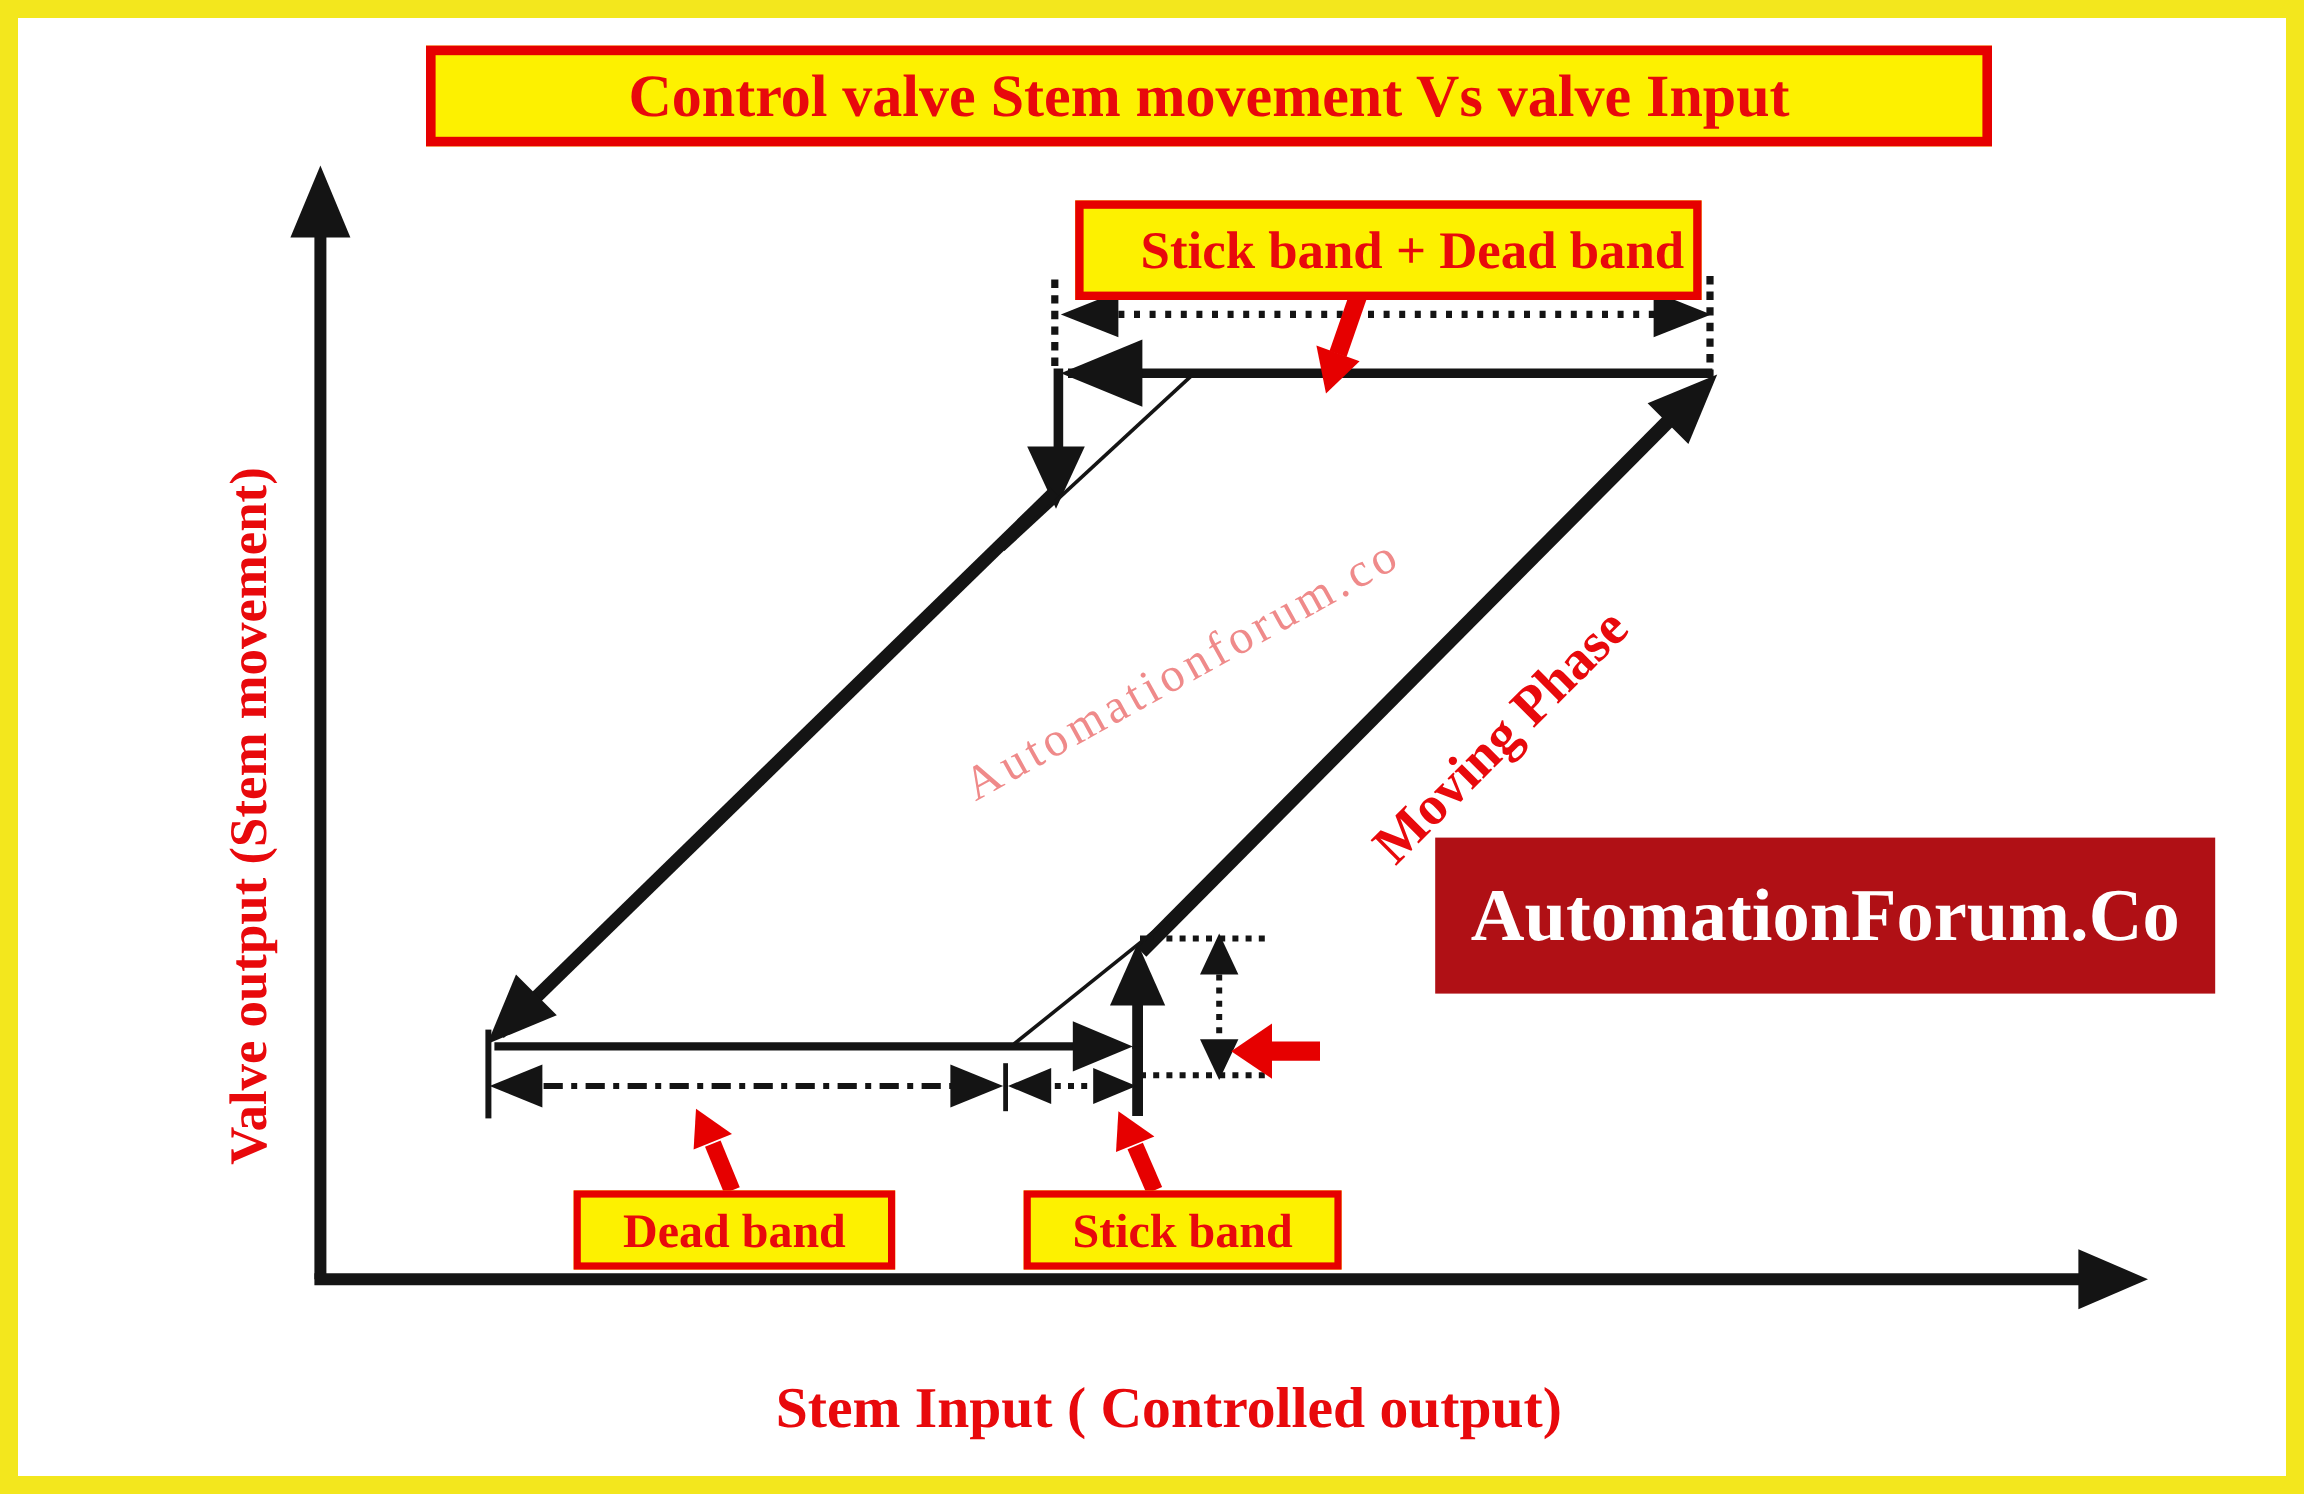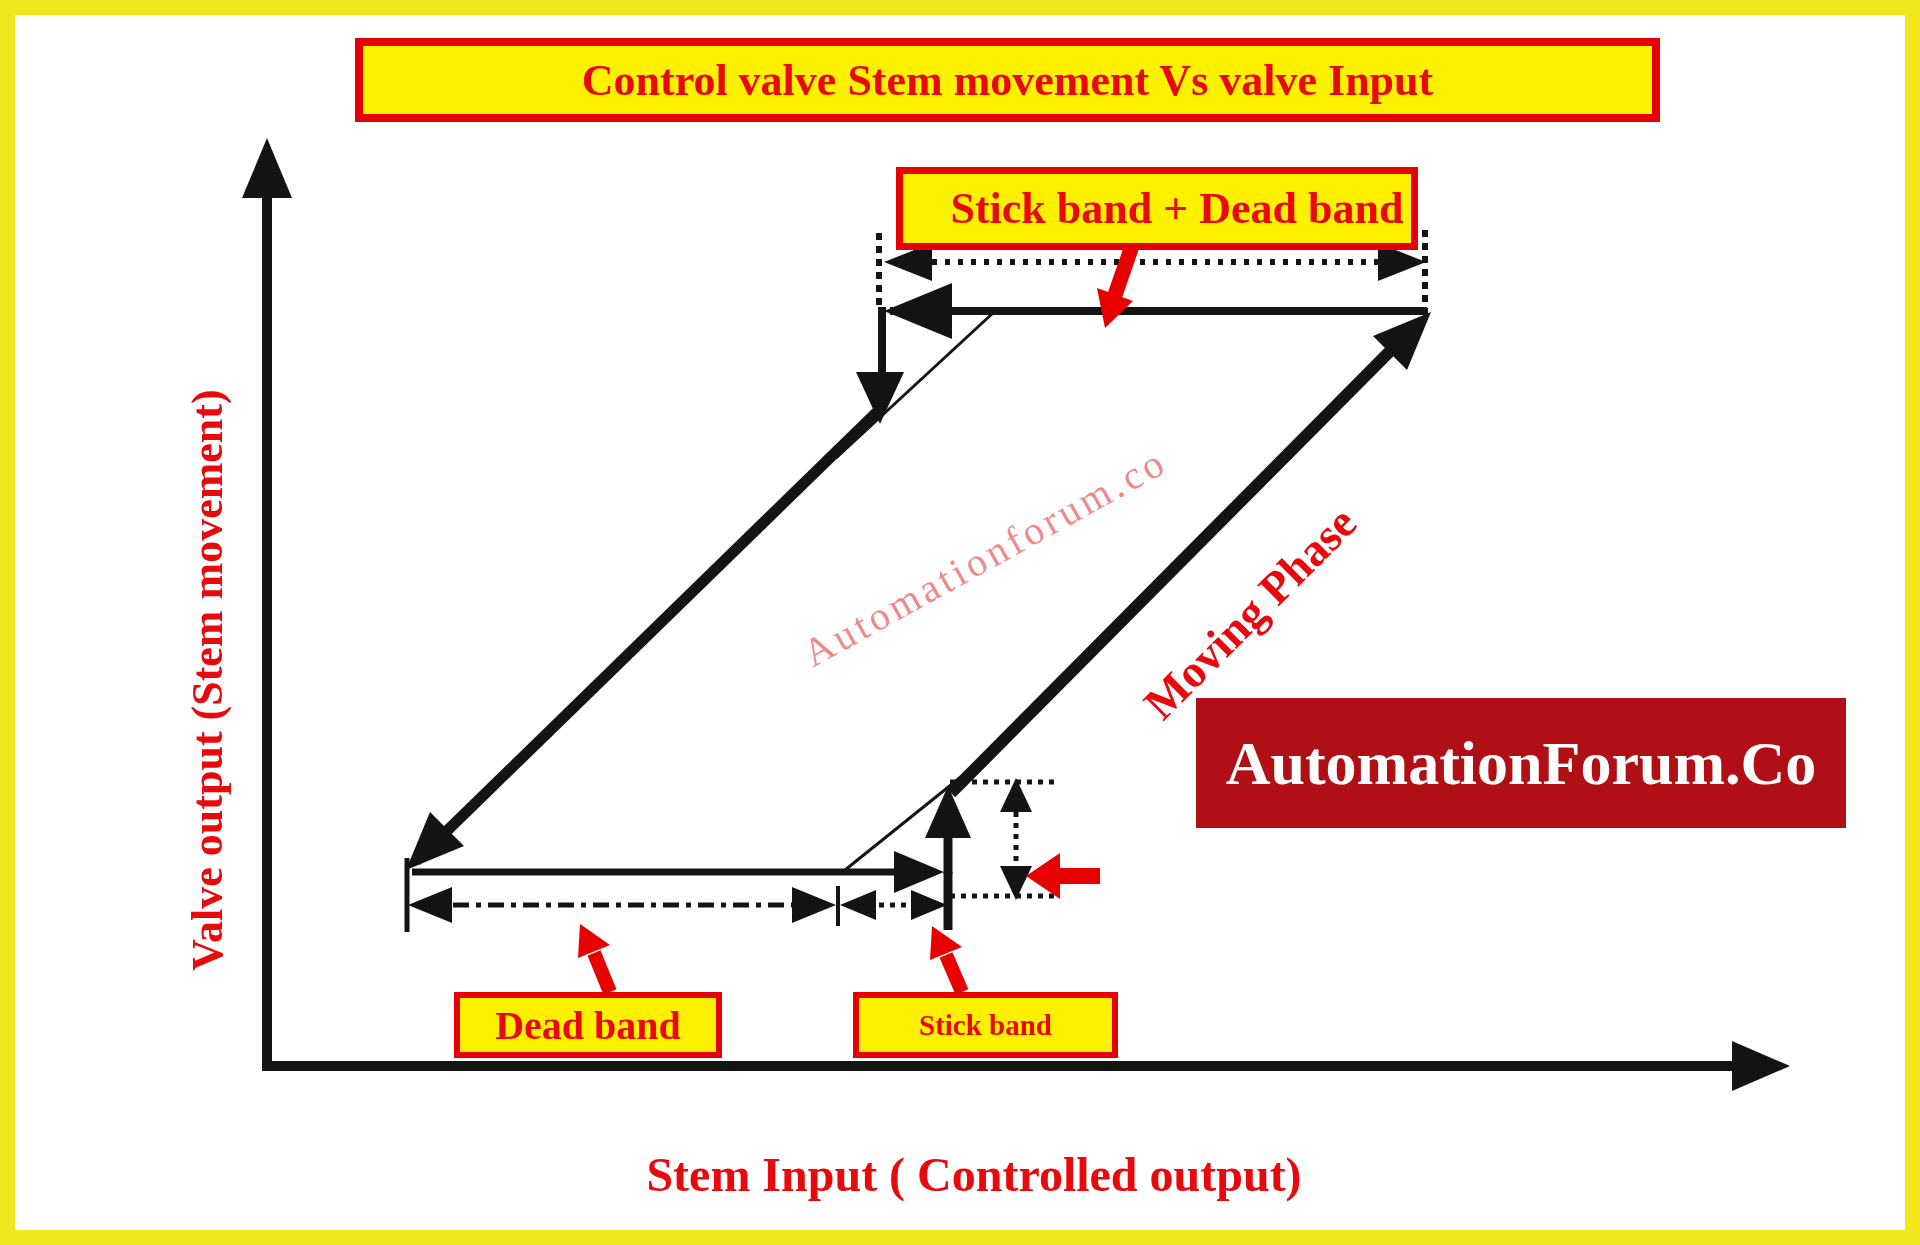--- a/index.html
+++ b/index.html
@@ -9,25 +9,25 @@
   }
   *{margin:0;padding:0;box-sizing:border-box;}
   html,body{width:1920px;height:1245px;background:#fff;overflow:hidden;
     font-family:"Liberation Serif","DejaVu Serif",serif;}
   .stage{position:absolute;left:0;top:0;width:1920px;height:1245px;background:#fff;}
   .frame{position:absolute;inset:0;border:15px solid var(--frame_yellow);pointer-events:none;z-index:50;}
   svg.diagram{position:absolute;left:0;top:0;width:1920px;height:1245px;z-index:5;}
   .callout{position:absolute;display:flex;align-items:center;justify-content:center;
     background:var(--label_yellow);border:7px solid var(--label_red);
     color:var(--text_red);font-weight:bold;z-index:20;white-space:nowrap;}
-  .title-box{left:355px;top:38px;width:1305px;height:84px;font-size:44px;border-width:8px;}
+  .title-box{left:355px;top:38px;width:1305px;height:84px;font-size:50px;border-width:8px;}
   .stickdead-box{left:896px;top:167px;width:522px;height:83px;font-size:44px;padding-left:40px;}
   .slipjump-box{left:1103px;top:837px;width:267px;height:78px;font-size:42px;}
-  .deadband-box{left:454px;top:992px;width:268px;height:66px;font-size:40px;border-width:6px;text-align:right;}
-  .stickband-box{left:853px;top:992px;width:265px;height:66px;font-size:29px;border-width:6px;}
+  .deadband-box{left:478px;top:992px;width:268px;height:66px;font-size:40px;border-width:6px;text-align:right;}
+  .stickband-box{left:853px;top:992px;width:265px;height:66px;font-size:40px;border-width:6px;}
   .axis-label{position:absolute;color:var(--text_red);font-weight:bold;white-space:nowrap;z-index:15;}
   .y-label{left:207px;top:680px;font-size:44px;transform:translate(-50%,-50%) rotate(-90deg);}
   .x-label{left:974px;top:1174px;font-size:48px;transform:translate(-50%,-50%);}
   .moving-phase{position:absolute;left:1250px;top:613px;font-size:46px;font-weight:bold;
     color:var(--text_red);transform:translate(-50%,-50%) rotate(-45deg);white-space:nowrap;z-index:12;}
   .watermark{position:absolute;left:985px;top:557px;font-size:40px;color:var(--watermark_pink);
     letter-spacing:4px;transform:translate(-50%,-50%) rotate(-29deg);white-space:nowrap;z-index:4;}
   .brand{position:absolute;left:1196px;top:698px;width:650px;height:130px;background:var(--brand_bg);
     color:var(--brand_text);font-size:62px;font-weight:bold;display:flex;align-items:center;
     justify-content:center;z-index:18;white-space:nowrap;}

